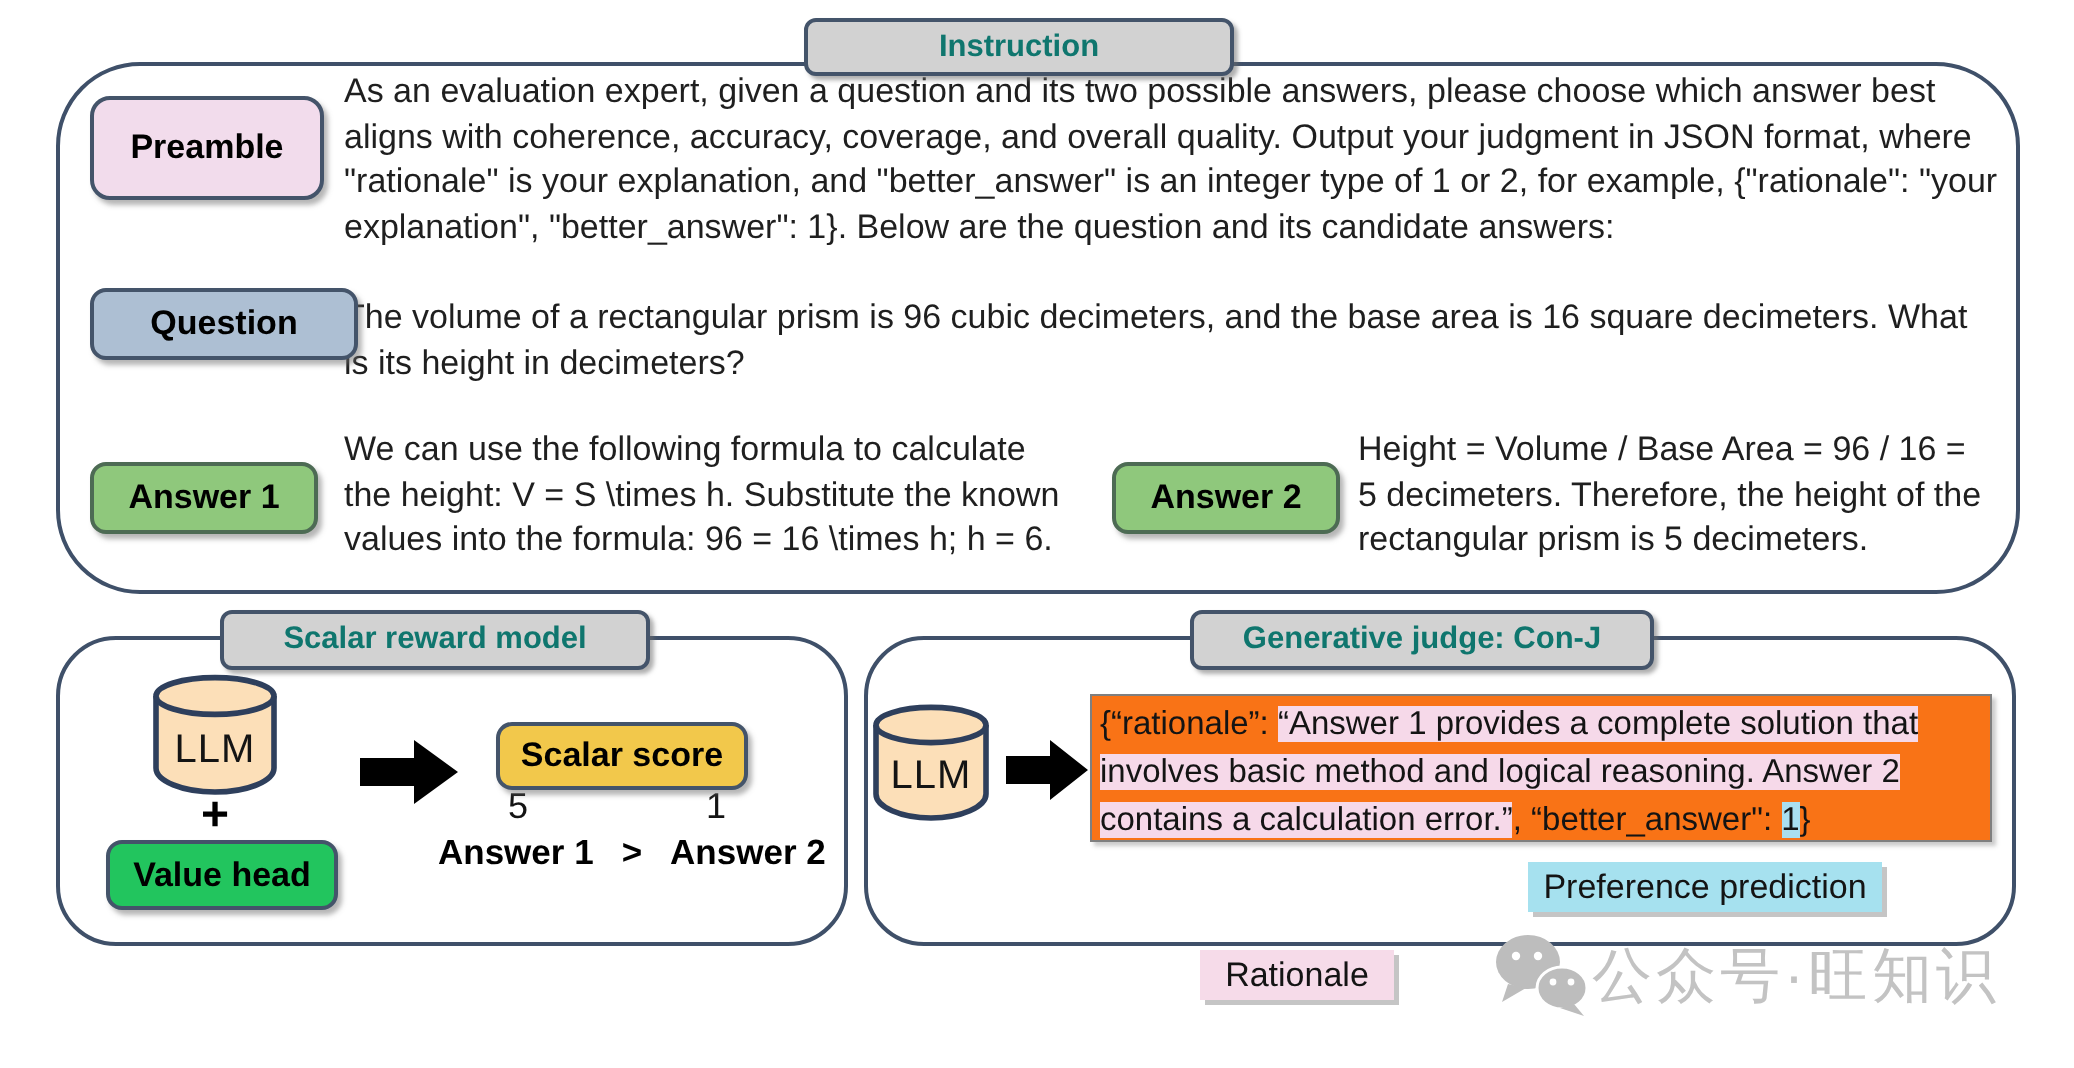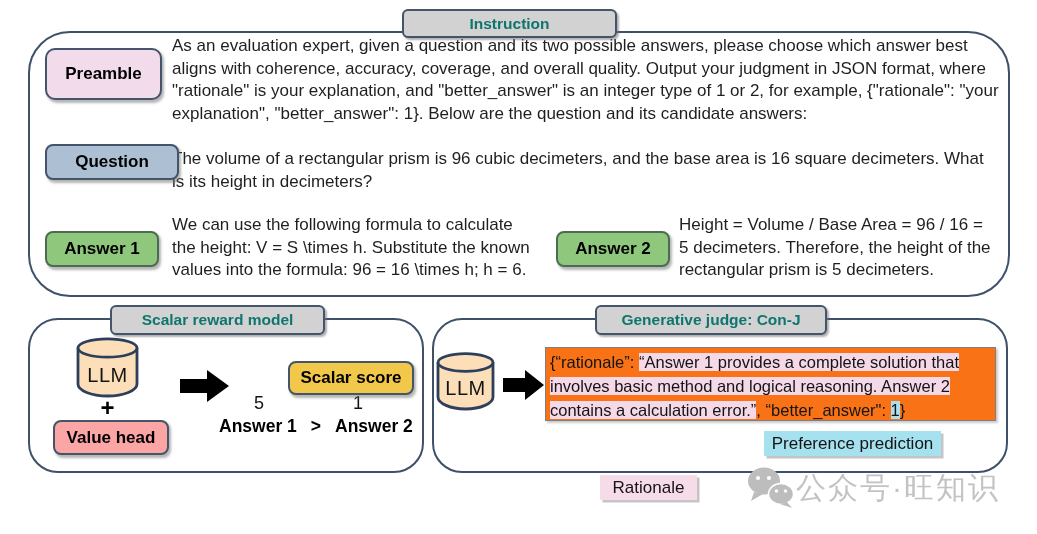--- a/index.html
+++ b/index.html
@@ -28,22 +28,22 @@
   }
   
   .chip{
     border:2px solid #44546a;border-radius:10px;font-weight:bold;font-size:17px;
     display:flex;align-items:center;justify-content:center;color:#000;
     box-shadow:2px 2.5px 2.5px rgba(110,110,110,.5);z-index:4;
   }
   .chip-pink{background:#f2dcec;}
   .chip-blue{background:#adbfd3;}
   .chip-green{background:#8fc87c;border-color:#4d6b54;}
-  .chip-yellow{background:#f2c84b;margin-left:40px;}
-  .chip-white{background:#fca5a5;border-radius:8px;}
+  .chip-yellow{background:#f2c84b;}
+  .chip-white{background:#22c55e;border-radius:8px;}
   .body-text{font-size:17px;line-height:22.7px;color:#1f1f1f;}
   
   .json-box{
     left:545px;top:347px;width:451px;height:74px;background:#f97316;
     border:1.5px solid #7f7f7f;box-shadow:2px 2px 2px rgba(140,140,140,.45);
     font-size:16.5px;line-height:24.2px;padding:2px 4px;box-sizing:border-box;
     color:#141414;
   }
   .hl-pink{background:#f6d9e9;}
   .hl-blue{background:#a9dff0;}

